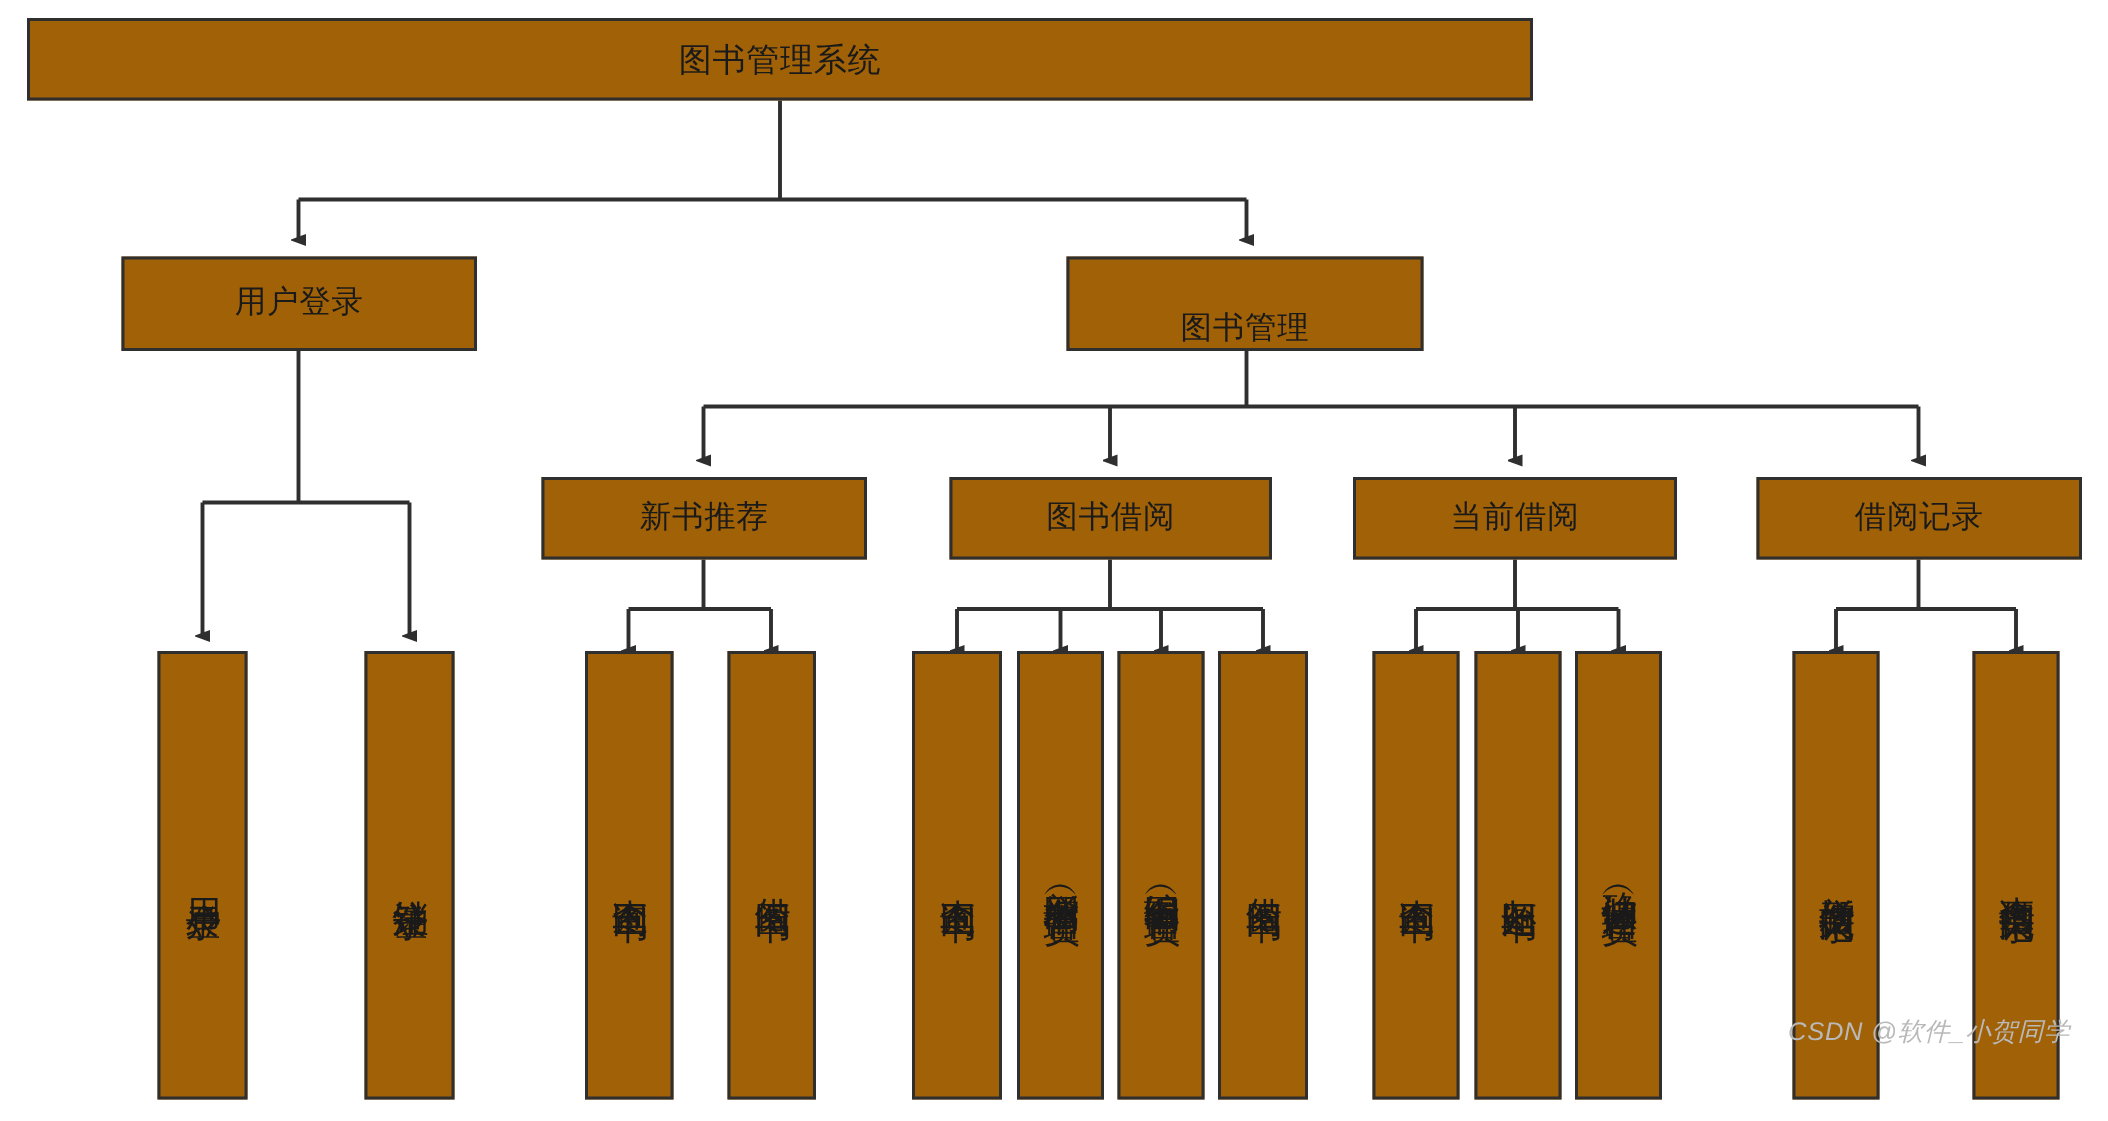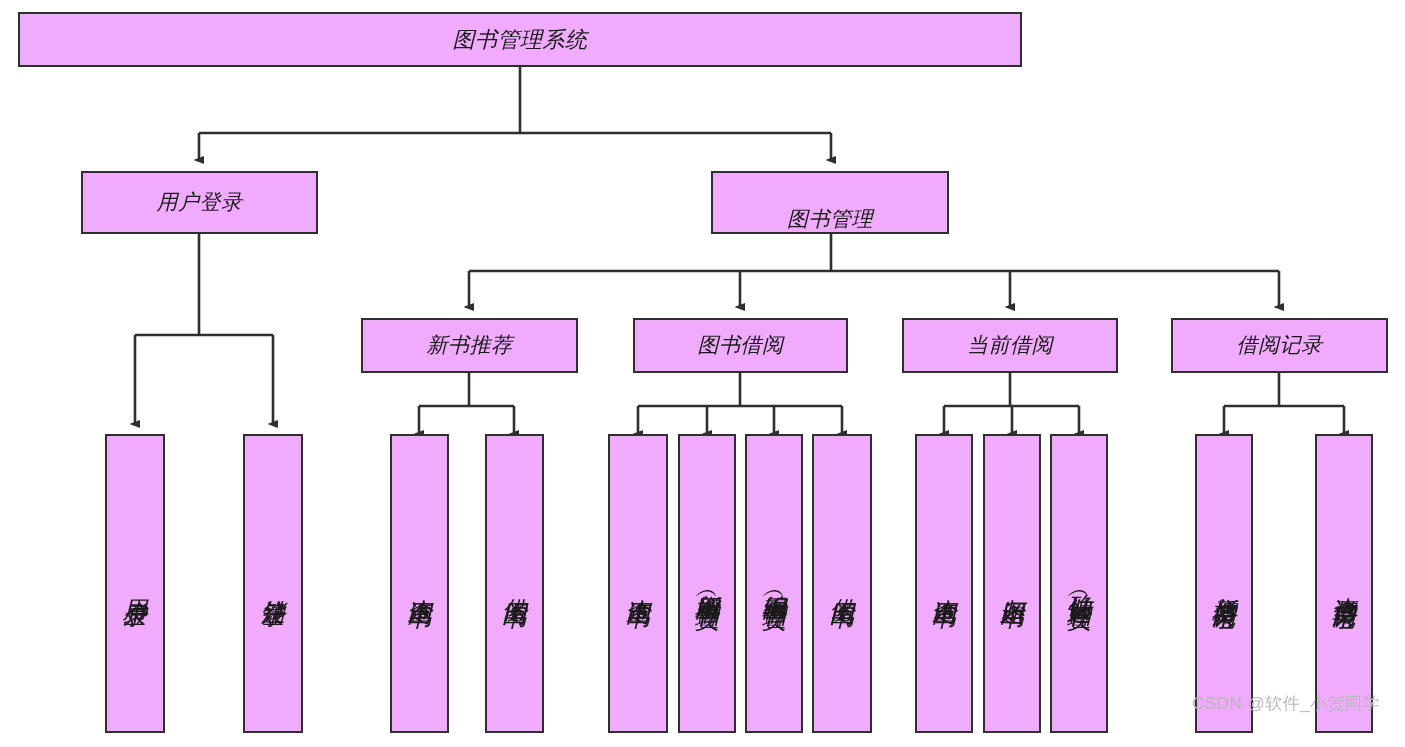--- a/index.html
+++ b/index.html
@@ -21,28 +21,27 @@
     position: absolute;
     left: 0;
     top: 0;
     width: 1405px;
     height: 747px;
     pointer-events: none;
   }
   .node {
     position: absolute;
     box-sizing: border-box;
-    background: #f0abfc;
+    background: #a16207;
     border: 2px solid #2f2f2f;
     display: flex;
     align-items: center;
     justify-content: center;
     color: #1a1a1a;
     z-index: 2;
-    font-style: italic;
   }
   .node-label {
     display: block;
     text-align: center;
     line-height: 1.18;
     letter-spacing: 0.5px;
   }
   
   .node.horiz .node-label {
     font-size: 21px;
@@ -188,15 +187,15 @@
     <span class="node-label">确认归还（管理员）</span>
   </div>
 
   <div class="node vert" style="left:1195px; top:434px; width:58px; height:299px;">
     <span class="node-label">新增借阅记录</span>
   </div>
   <div class="node vert" style="left:1315px; top:434px; width:58px; height:299px;">
     <span class="node-label">查询借阅记录</span>
   </div>
 
-  <div class="watermark" style="left:1192px; top:692px;">CSDN @软件_小贺同学</div>
+  <div class="watermark" style="left:1192px; top:676px;font-style:italic;">CSDN @软件_小贺同学</div>
 
 </div>
 
 </body></html>

